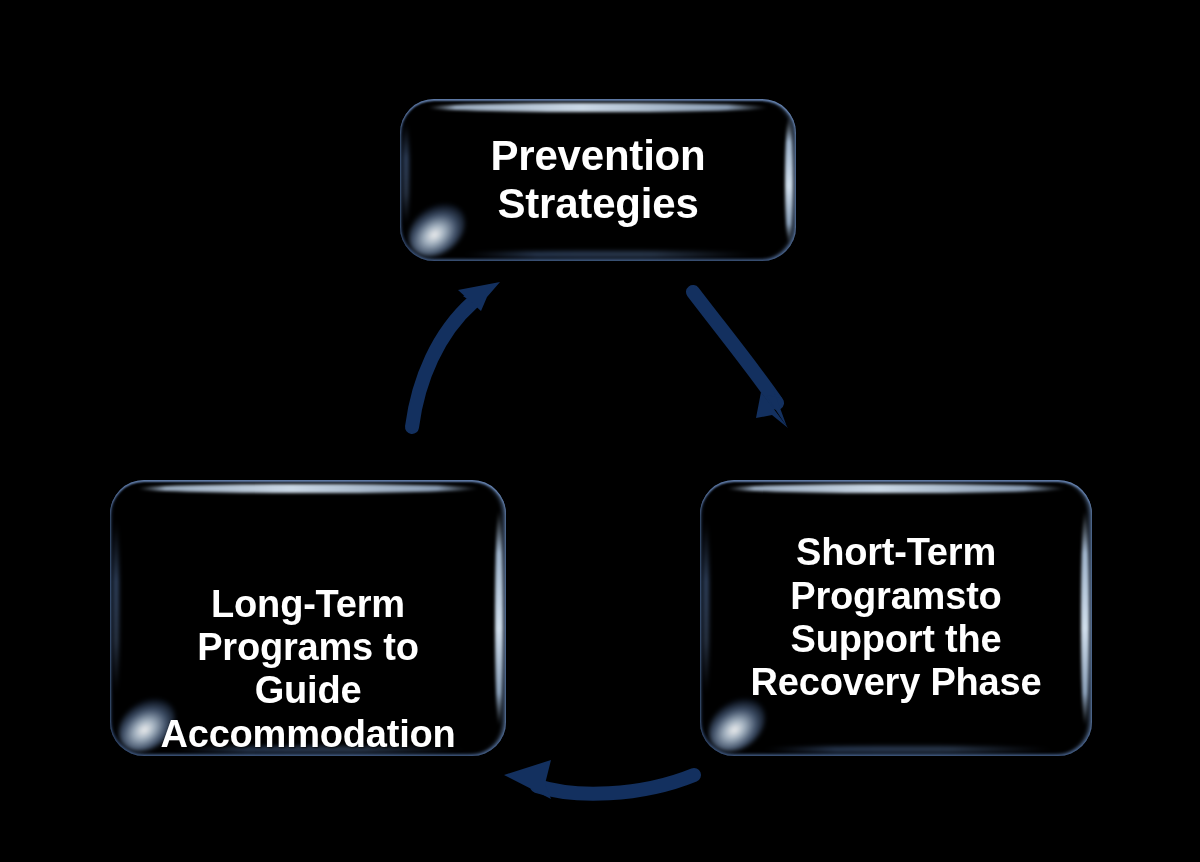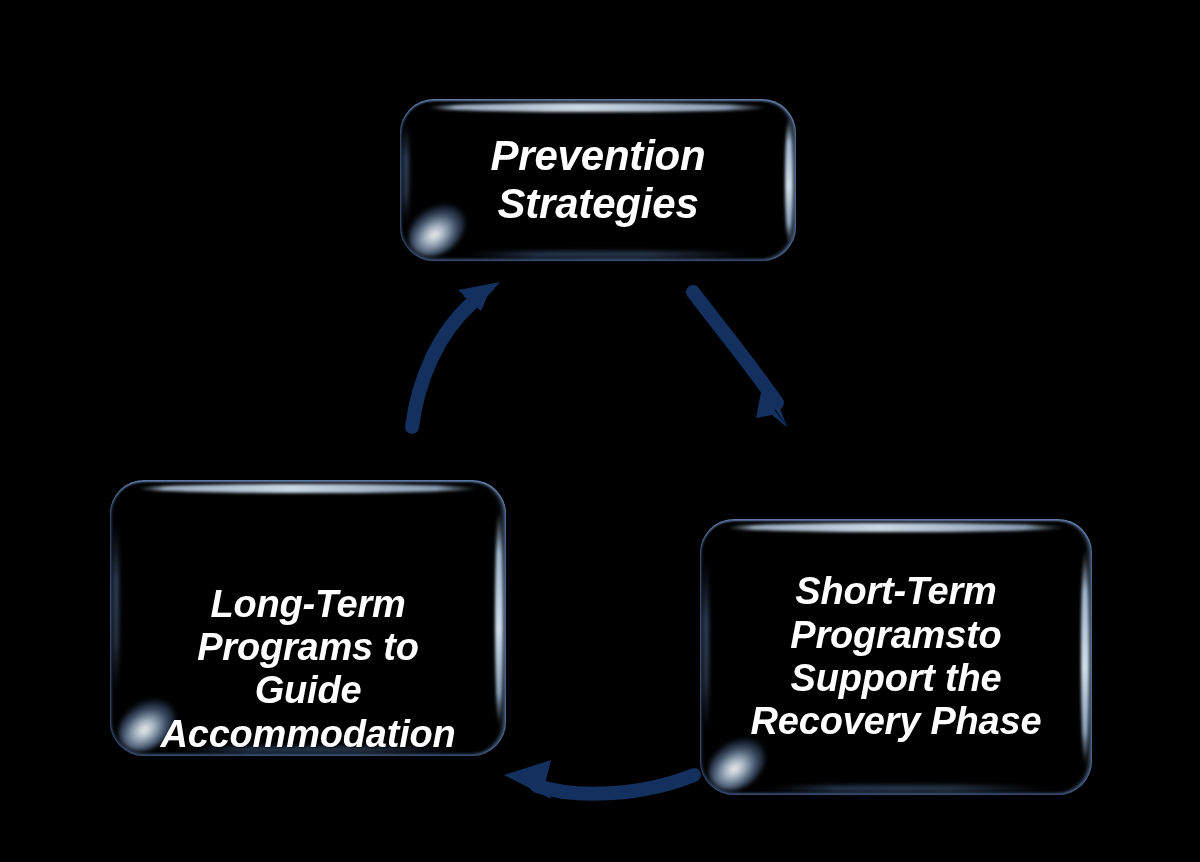--- a/index.html
+++ b/index.html
@@ -151,21 +151,20 @@
     z-index: 3;
     color: #ffffff;
     font-weight: bold;
     letter-spacing: -0.2px;
     line-height: 1.14;
     text-shadow:
       1px 1px 2px rgba(0,0,0,0.55),
       0 0 2px rgba(0,0,0,0.35);
     padding: 0 10px;
     white-space: pre-line;
-    font-style: italic;
   }
 
   
   #node-prevention {
     left: 400px;
     top: 99px;
     width: 396px;
     height: 162px;
   }
   #node-prevention .label { font-size: 42px; }
@@ -177,21 +176,20 @@
     height: 276px;
     align-items: flex-end;
   }
   #node-long-term .label { font-size: 38px; }
 
   #node-short-term {
     left: 700px;
     top: 480px;
     width: 392px;
     height: 276px;
-    margin-top: 39px;
   }
   #node-short-term .label { font-size: 38px; }
 </style>
 </head>
 <body>
 
 <div id="stage">
 
   <svg id="arrow-layer" viewBox="0 0 1200 862" width="1200" height="862" xmlns="http://www.w3.org/2000/svg">
 

